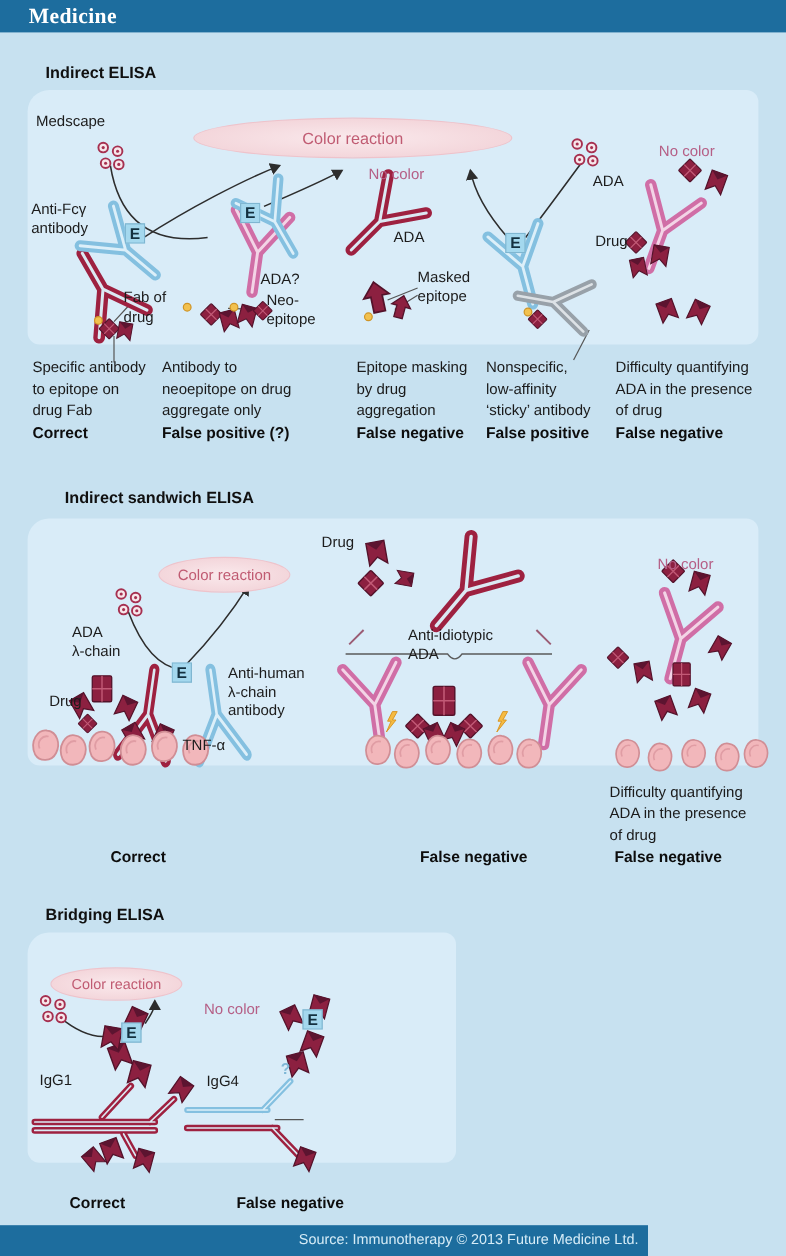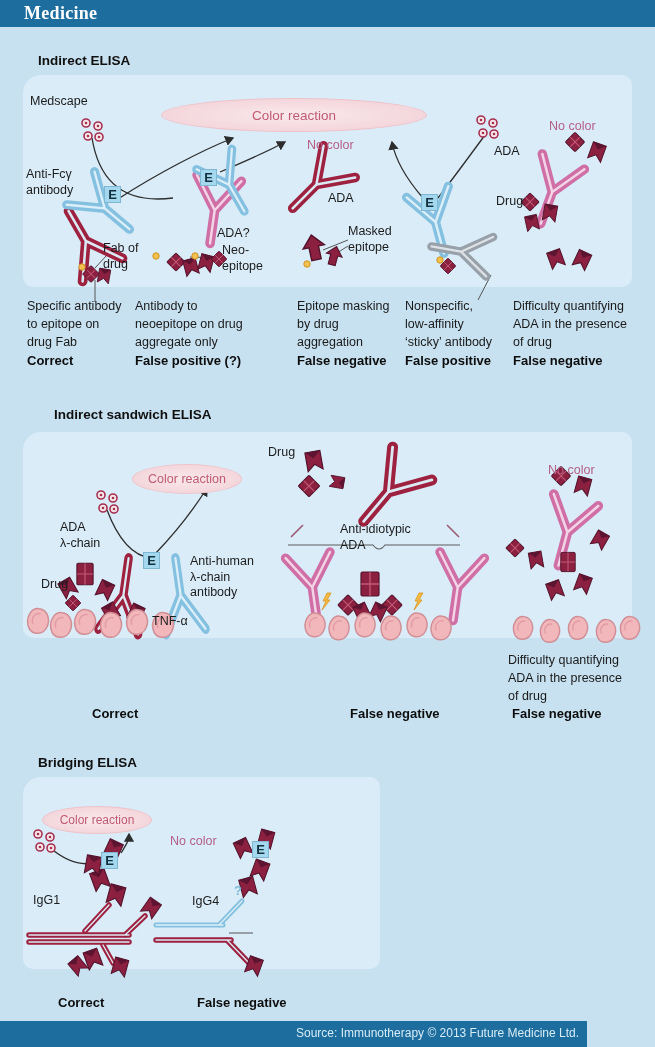--- a/index.html
+++ b/index.html
@@ -1,21 +1,21 @@
 <!DOCTYPE html>
 <html><head>
 <meta charset="utf-8">
 <style>
   html,body{margin:0;padding:0;background:#eee;}
   .page{position:relative;width:655px;height:1047px;background:#c7e1f0;margin:0 auto;
         font-family:"Liberation Sans",sans-serif;overflow:hidden;}
   .topbar{position:absolute;left:0;top:0;width:655px;height:27px;background:#1d6d9e;}
   .logo{position:absolute;left:24px;top:3px;color:#ffffff;font-family:"Liberation Serif",serif;
         font-size:18px;font-weight:600;letter-spacing:.3px;}
-  .botbar{position:absolute;left:0;top:1021px;width:587px;height:26px;background:#1d6d9e;}
+  .botbar{position:absolute;left:0;top:1021px;width:540px;height:26px;background:#1d6d9e;}
   .source{position:absolute;right:8px;top:5px;color:#d6ecf7;font-size:12px;}
   .pbox{position:absolute;background:#d9ecf8;border-radius:18px 10px 10px 10px;}
   .ptitle{position:absolute;font-size:13.5px;font-weight:bold;color:#101010;}
   .diag{position:absolute;overflow:visible;}
   .lbl{position:absolute;font-size:12.5px;line-height:15.5px;color:#1c1c1c;white-space:pre-line;}
   .pink{color:#b55f86;}
   .q{color:#7fb8d6;font-weight:bold;font-size:13px;}
   .cap{position:absolute;font-size:12.5px;line-height:18px;color:#1a1a1a;white-space:pre-line;}
   .ver{position:absolute;font-size:13px;font-weight:bold;color:#0d0d0d;white-space:pre-line;}
   .oval{position:absolute;border-radius:50%;border:1px solid #eec3cb;
@@ -353,21 +353,21 @@
       <use href="#dflag" transform="translate(243,62) rotate(15) scale(0.85)"></use>
     </g>
   </svg>
 
   <div class="oval" style="left:42px;top:806px;width:108px;height:26px;font-size:12px">Color reaction</div>
   <div class="ebox" style="left:101px;top:852px">E</div>
   <div class="ebox" style="left:252px;top:841px">E</div>
 
   <div class="lbl pink" style="left:170px;top:834px">No color</div>
   <div class="lbl" style="left:33px;top:893px">IgG1</div>
-  <div class="lbl" style="left:192px;top:894px">IgG4</div>
+  <div class="lbl" style="left:172px;top:894px">IgG4</div>
   <div class="lbl q" style="left:234px;top:883px">?</div>
 
   <div class="ver" style="left:58px;top:995px">Correct</div>
   <div class="ver" style="left:197px;top:995px">False negative</div>
 
   <div class="botbar">
     <span class="source">Source: Immunotherapy © 2013 Future Medicine Ltd.</span>
   </div>
 
 </div>

